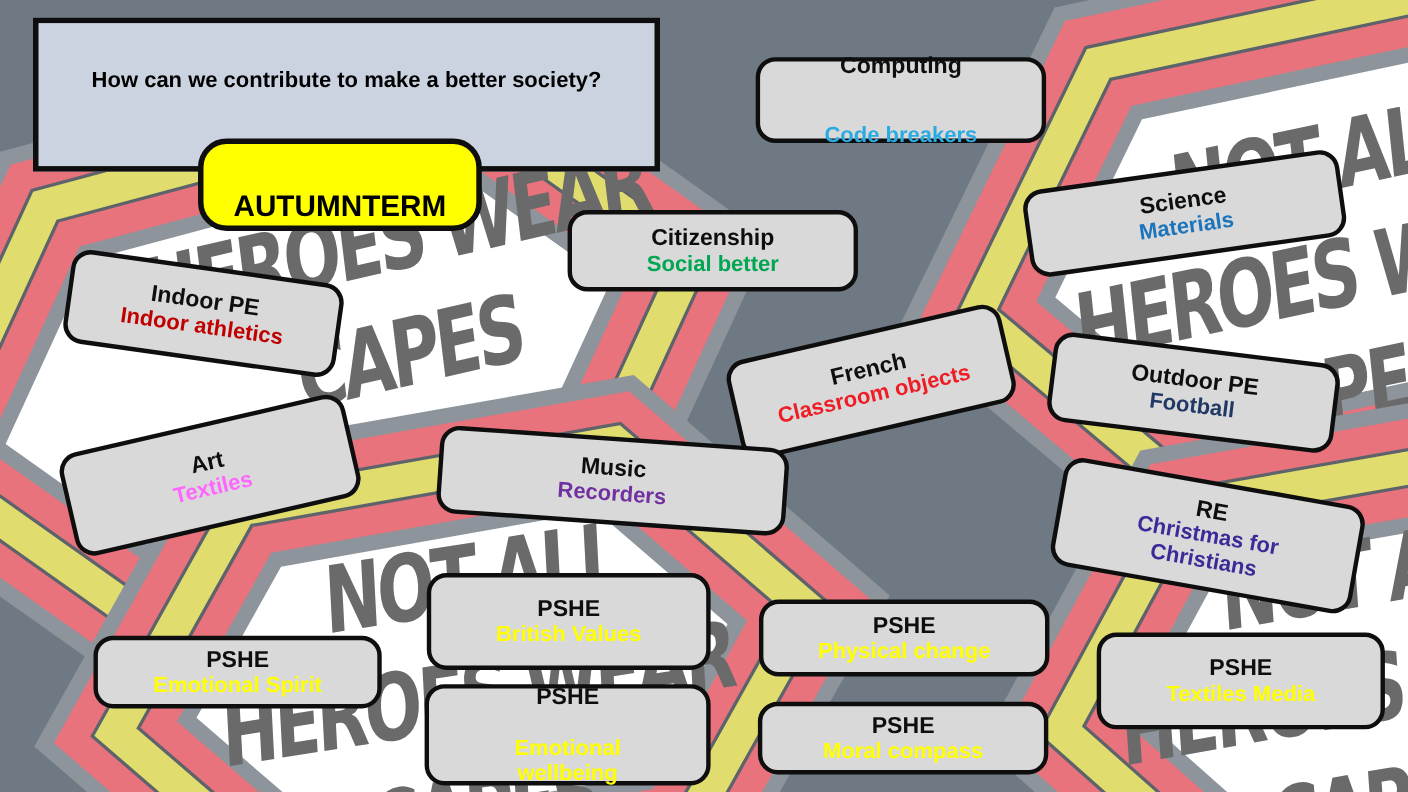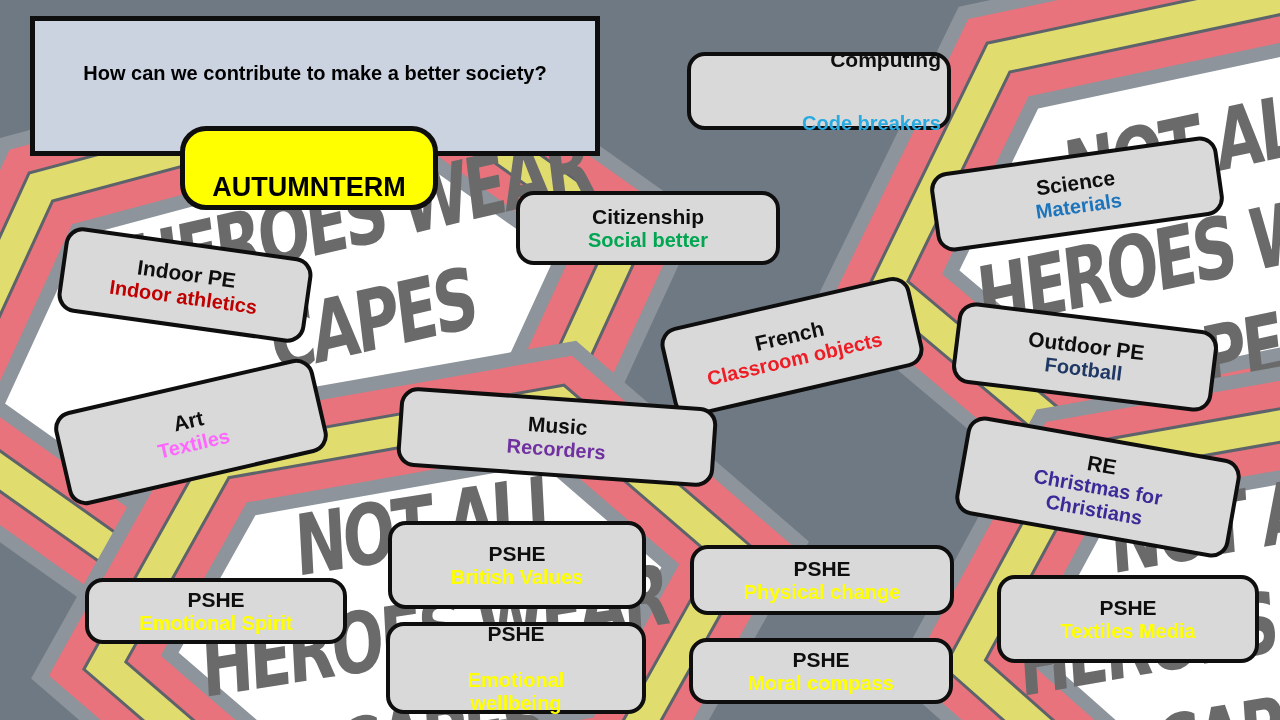--- a/index.html
+++ b/index.html
@@ -47,21 +47,21 @@
   .title-sub  { color:#000; font-size:20px; font-weight:bold; margin-top:9px;text-align:center; }
 
   .term-badge {
     position:absolute; left:180px; top:126px; width:258px; height:84px; z-index:4;
     background:#ffff00; border:5px solid #0e0e0e; border-radius:26px; box-sizing:border-box;
     display:flex; flex-direction:row; align-items:flex-end; justify-content:center;
     font-weight:bold; font-size:27px; color:#000; line-height:1.25;
   }
 
   
-  #card-computing { left:687px; top:52px;  width:264px; height:78px;align-items:flex-end; }
+  #card-computing { left:687px; top:52px;  width:264px; height:78px; }
   #card-science   { left:932px; top:154px; width:290px; height:80px; transform:rotate(-8deg); }
   #card-citizenship { left:516px; top:191px; width:264px; height:74px; }
   #card-indoor-pe { left:60px;  top:242px; width:250px; height:86px; transform:rotate(8deg); }
   #card-french    { left:664px; top:301px; width:256px; height:92px; transform:rotate(-13deg); }
   #card-outdoor-pe{ left:954px; top:316px; width:262px; height:82px; transform:rotate(7deg); }
   #card-art       { left:58px;  top:384px; width:266px; height:96px; transform:rotate(-13deg); }
   #card-music     { left:398px; top:397px; width:318px; height:80px; transform:rotate(4deg); }
   #card-re        { left:959px; top:437px; width:278px; height:100px; transform:rotate(10deg); }
   #card-pshe-british   { left:388px; top:521px; width:258px; height:88px; }
   #card-pshe-community { left:85px;  top:578px; width:262px; height:66px; }

